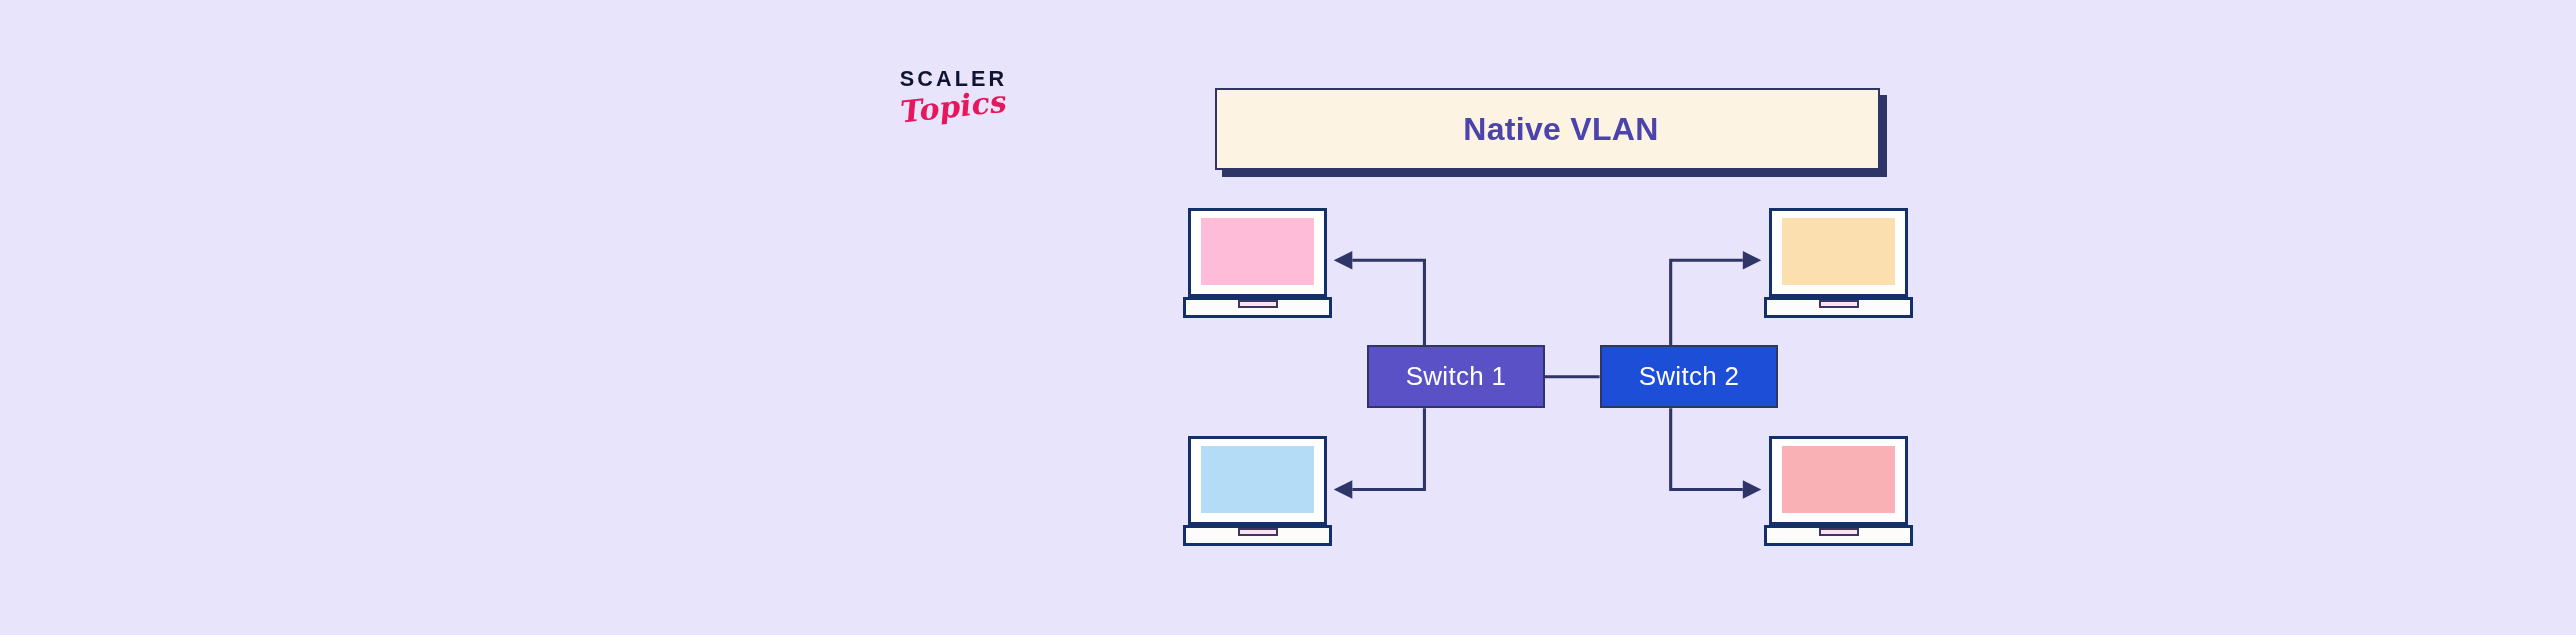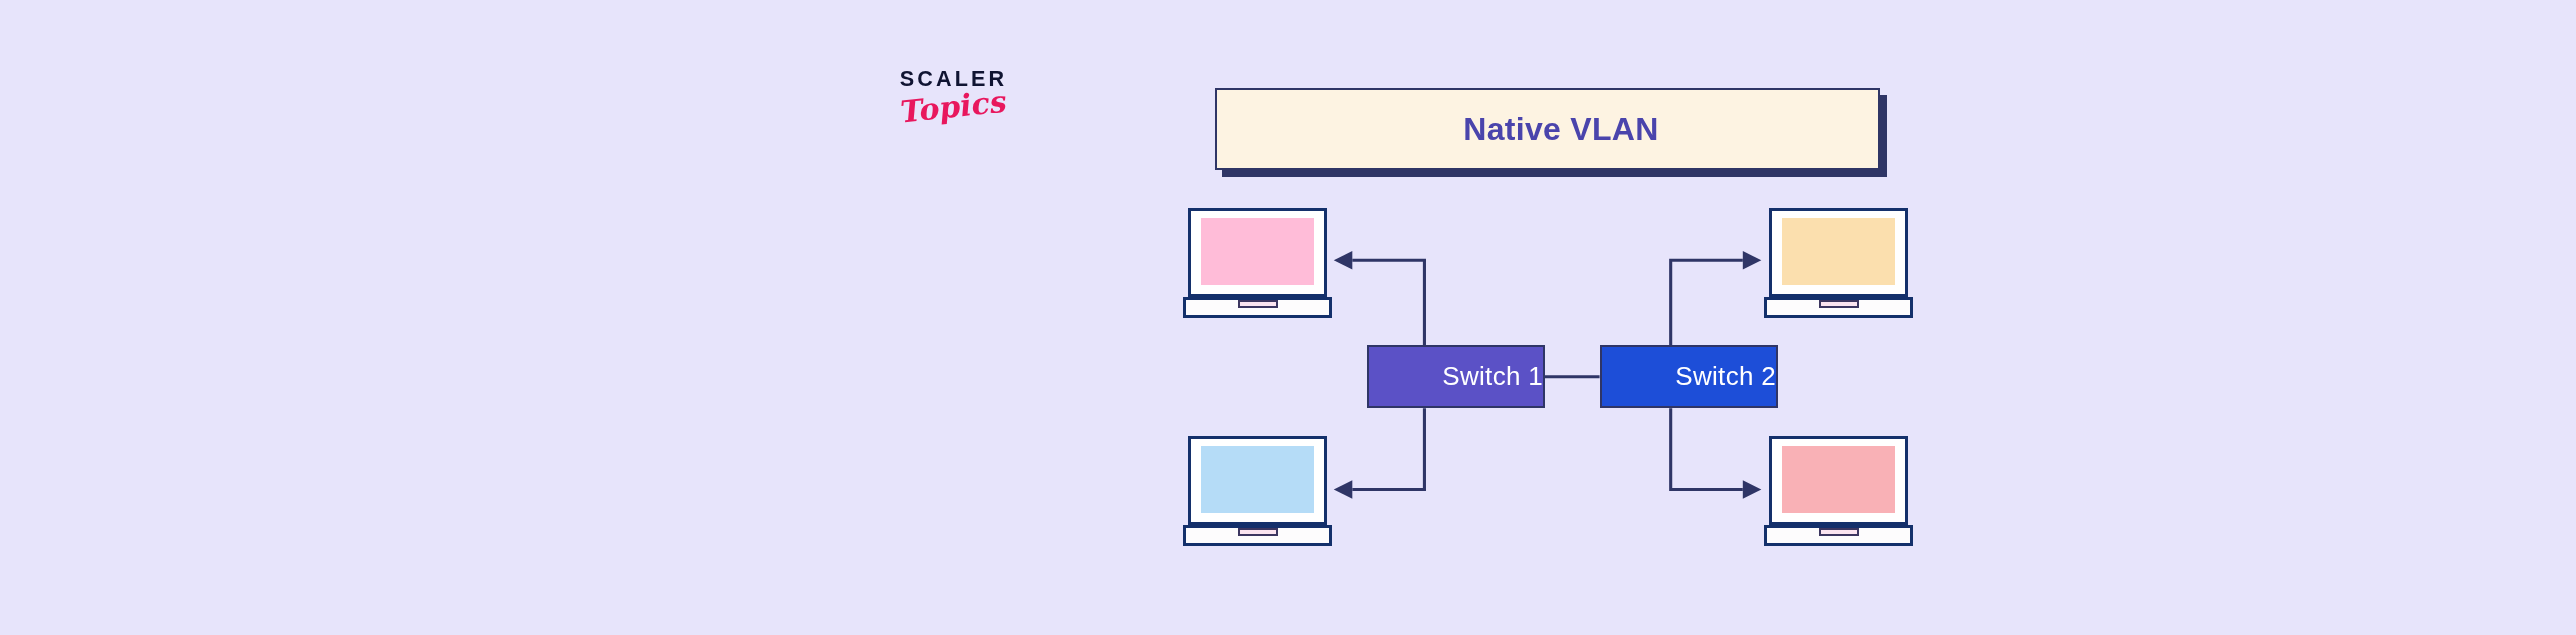--- a/index.html
+++ b/index.html
@@ -137,21 +137,21 @@
   
   .switch-box {
     position: absolute;
     width: 178px;
     height: 63px;
     background: #5b51c6;
     border: 2.6px solid #2f3566;
     box-sizing: border-box;
     display: flex;
     align-items: center;
-    justify-content: flex-end;
+    justify-content: center;
   }
   .switch-label {
     font-family: "Liberation Sans", sans-serif;
     font-size: 26px;
     color: #ffffff;
     letter-spacing: 0.3px;
   }
 
   
   #links {

